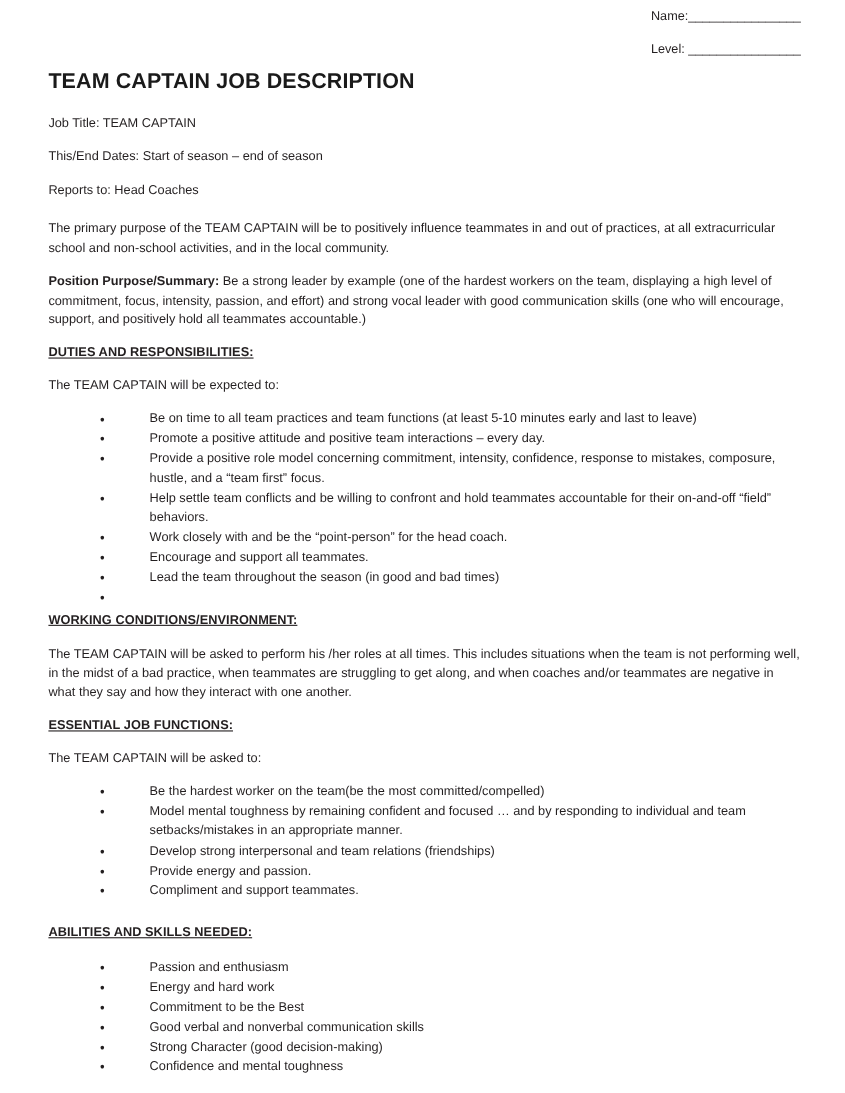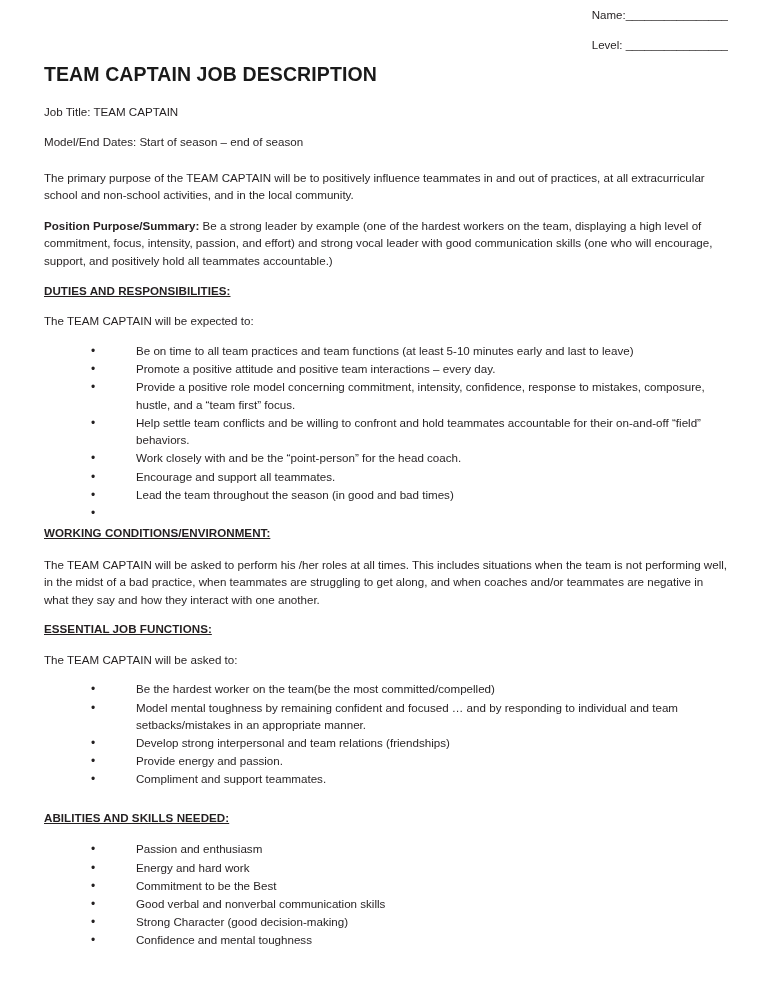--- a/index.html
+++ b/index.html
@@ -115,22 +115,23 @@
     <span class="header-line fld-blank">Name:________________</span>
     <span class="header-line fld-blank">Level: ________________</span>
   </div>
 
   <div class="doc-title">TEAM CAPTAIN JOB DESCRIPTION</div>
 
   <div class="content">
 
     <p class="kv-line"><span class="k">Job Title:</span><span>  TEAM CAPTAIN</span></p>
 
-    <p class="kv-line"><span class="k">Model/End Dates:</span><span> Start of season – end of season</span></p>
+    <p class="kv-line"><span class="k">This/End Dates:</span><span> Start of season – end of season</span></p>
 
+    <p class="kv-line"><span class="k">Reports to:</span><span> Head Coaches</span></p>
 
     <div class="gap-sm"></div>
 
     <p class="para">The primary purpose of the TEAM CAPTAIN will be to positively influence teammates in and out of practices, at all extracurricular school and non-school activities, and in the local community.</p>
 
     <p class="para"><span class="k">Position Purpose/Summary:</span><span> Be a strong leader by example (one of the hardest workers on the team, displaying a high level of commitment, focus, intensity, passion, and effort) and strong vocal leader with good communication skills (one who will encourage, support, and positively hold all teammates accountable.)</span></p>
 
     <p class="section-head">DUTIES AND RESPONSIBILITIES:</p>
 
     <p class="lead-line">The TEAM CAPTAIN will be expected to:</p>

